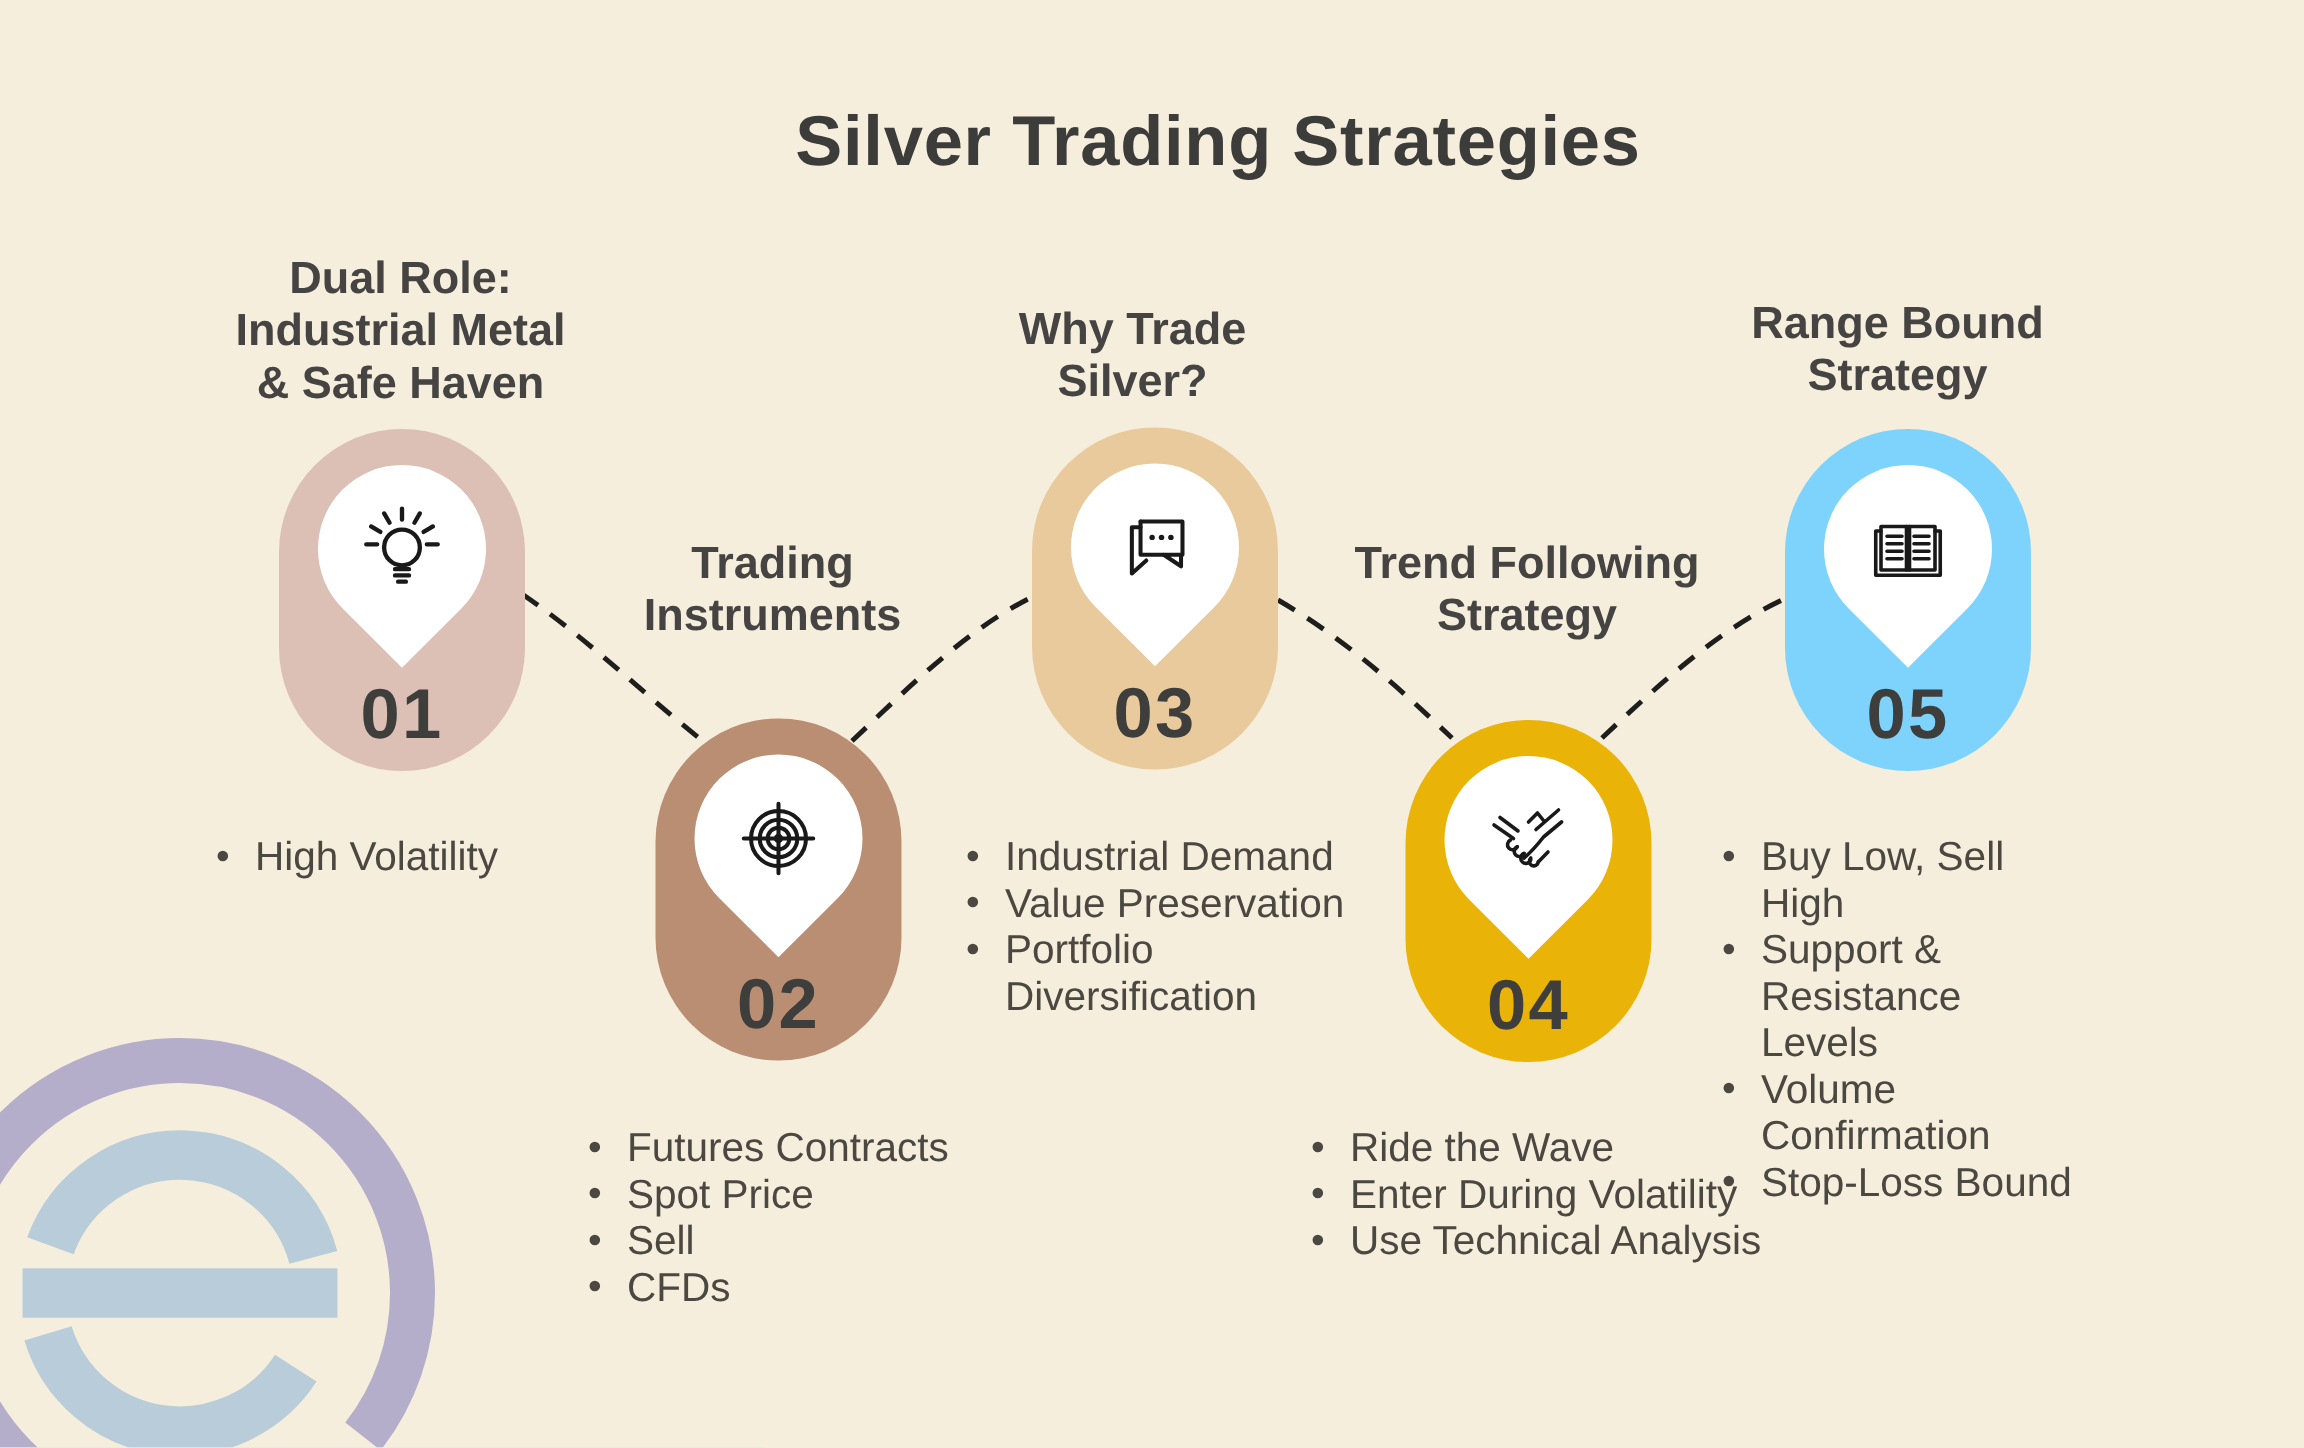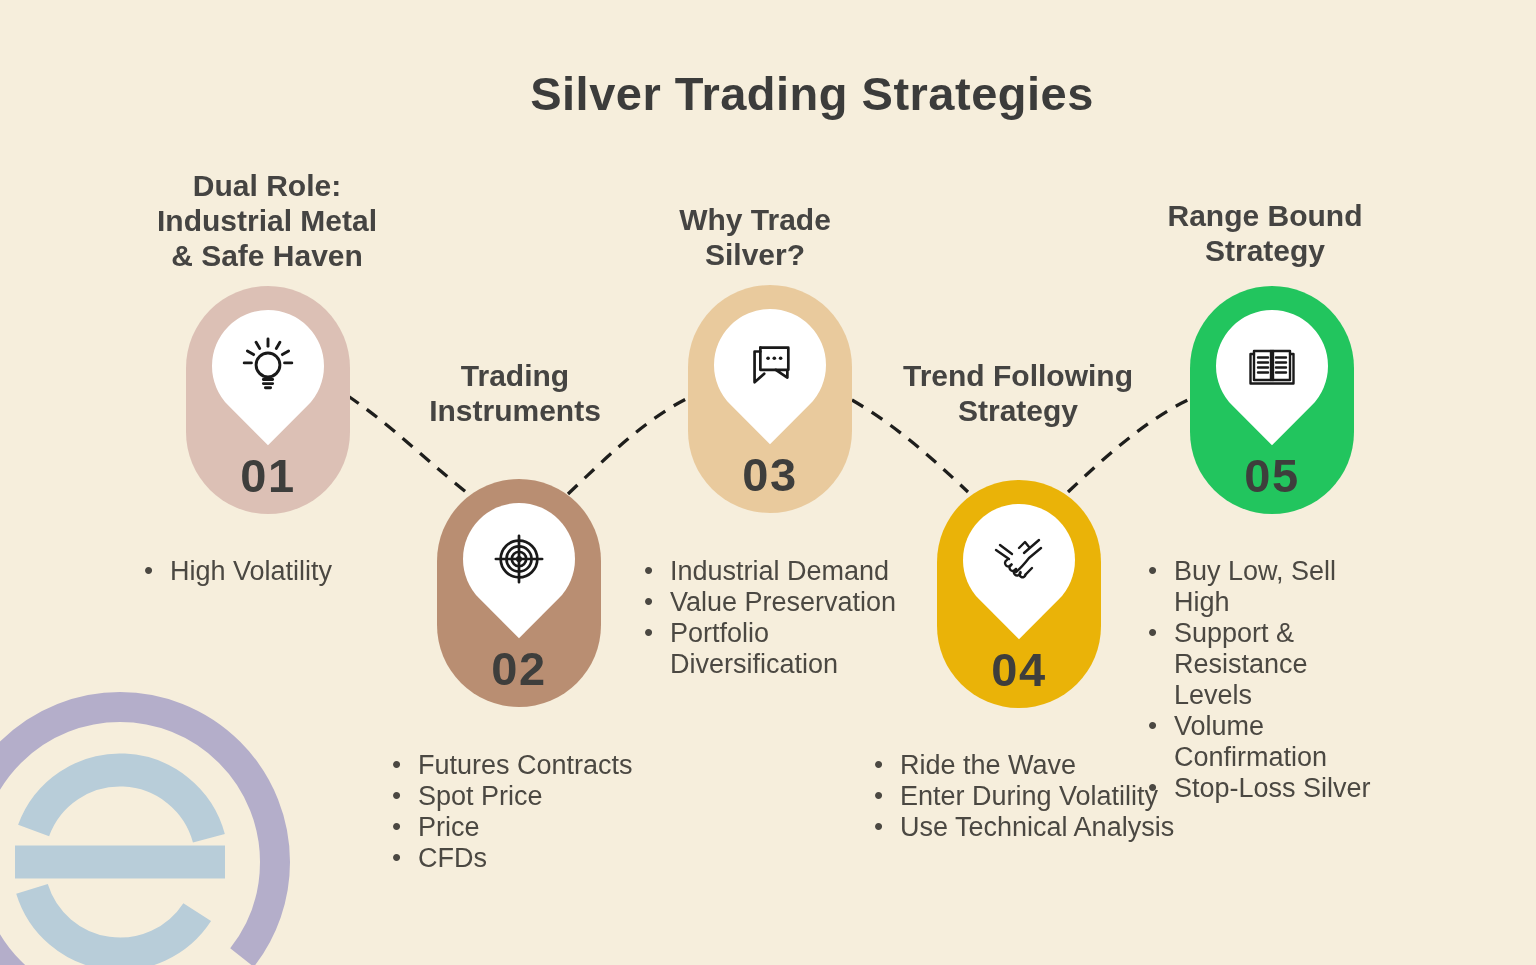--- a/index.html
+++ b/index.html
@@ -158,54 +158,54 @@
           <path d="M20.5 32.5 a3.4 3.4 0 1 0 4.5 4.5"></path>
           <path d="M25 37 a3.4 3.4 0 1 0 4.5 4.2"></path>
           <path d="M29.5 40 a3 3 0 1 0 5 2.6"></path>
           <path d="M34.5 42.6 L41 36"></path>
         </svg>
       </div>
     </div>
     <div class="pill-number">04</div>
   </div>
 
-  <div class="pill" id="pill-5" style="background-color: #22c55e;">
+  <div class="pill" id="pill-5" style="background-color: #7dd3fc;">
     <div class="pin">
       <div class="pin-inner">
         <svg class="icon-svg" width="56" height="56" viewBox="0 0 56 56" style="stroke-width:2.4">
           <rect x="10" y="13" width="36" height="29"></rect>
           <path d="M27 13 V42 M29 13 V42"></path>
           <path d="M10 16 H6.5 V45.5 H49.5 V16 H46"></path>
           <path d="M14 19.5 H24 M14 24.5 H24 M14 29.5 H24 M14 34.5 H24"></path>
           <path d="M32 19.5 H42 M32 24.5 H42 M32 29.5 H42 M32 34.5 H42"></path>
         </svg>
       </div>
     </div>
     <div class="pill-number">05</div>
   </div>
 
   <ul class="bullet-list" id="list-1">
       <li>High Volatility</li>
     </ul>
   <ul class="bullet-list" id="list-2">
       <li>Futures Contracts</li>
       <li>Spot Price</li>
-      <li>Price</li>
+      <li>Sell</li>
       <li>CFDs</li>
     </ul>
   <ul class="bullet-list" id="list-3">
       <li>Industrial Demand</li>
       <li>Value Preservation</li>
       <li>Portfolio Diversification</li>
     </ul>
   <ul class="bullet-list" id="list-4">
       <li>Ride the Wave</li>
       <li>Enter During Volatility</li>
       <li>Use Technical Analysis</li>
     </ul>
   <ul class="bullet-list" id="list-5">
       <li>Buy Low, Sell High</li>
       <li>Support &amp; Resistance Levels</li>
       <li>Volume Confirmation</li>
-      <li>Stop-Loss Silver</li>
+      <li>Stop-Loss Bound</li>
     </ul>
 
 </div>
 
 </body></html>

